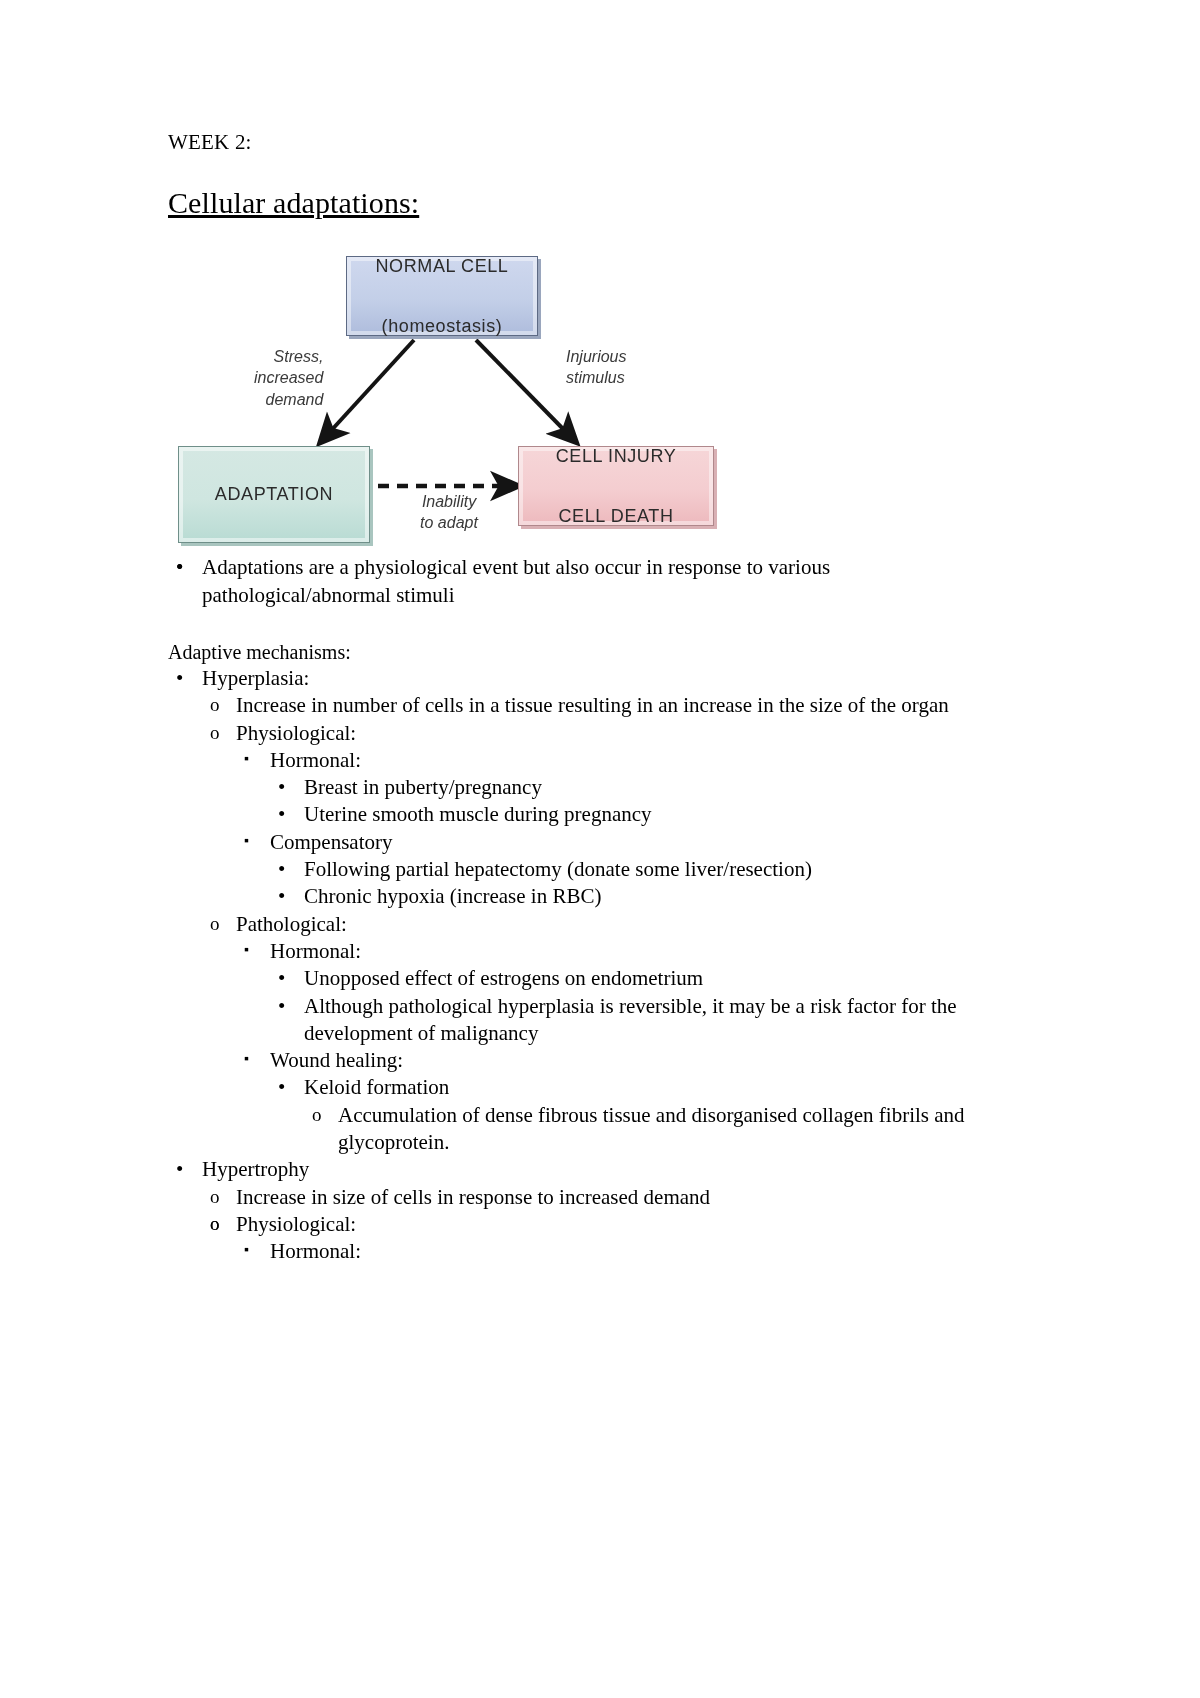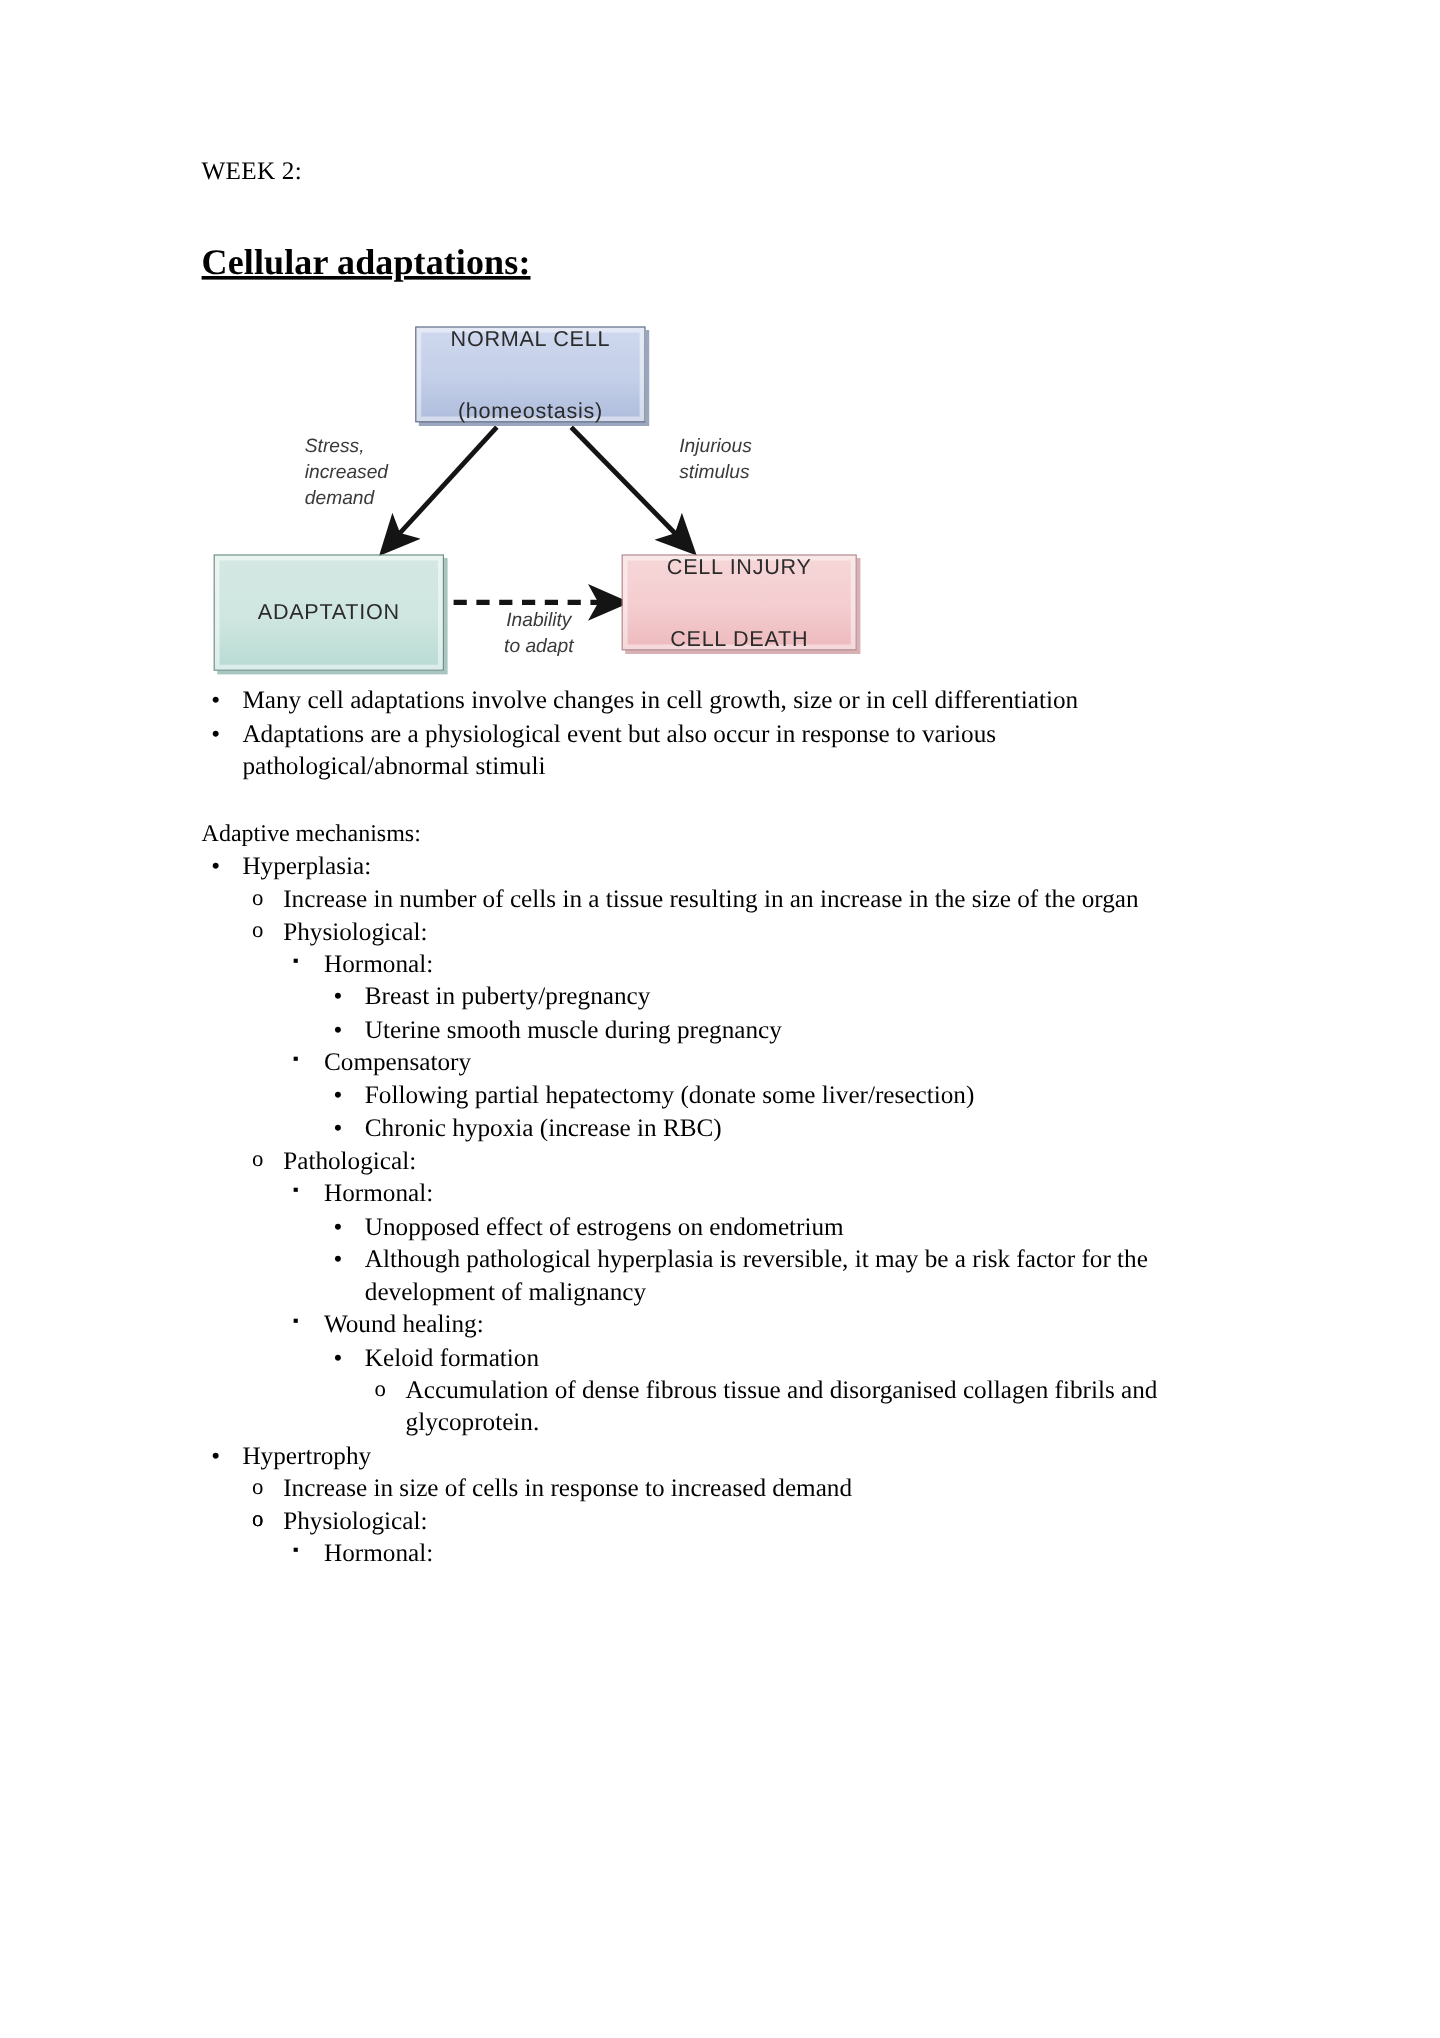--- a/index.html
+++ b/index.html
@@ -27,23 +27,23 @@
   }
 
   
   .week-line {
     font-size: 21px;
     line-height: 1.35;
     letter-spacing: 0.2px;
   }
   .doc-title {
     font-size: 30px;
-    font-weight: bold;
+    font-weight: normal;
     text-decoration: underline;
-    margin-top: 46px;
+    margin-top: 30px;
     letter-spacing: 0.1px;
   }
 
   
   .figure {
     position: relative;
     width: 560px;
     height: 290px;
     margin-top: 26px;
     margin-left: 8px;
@@ -93,21 +93,21 @@
   }
   .fig-label {
     position: absolute;
     font-family: "Liberation Sans", "DejaVu Sans", sans-serif;
     font-style: italic;
     font-size: 16px;
     color: #3a3a3a;
     line-height: 1.32;
     white-space: pre-line;
   }
-  #label-stress  { left: 78px;  top: 100px; text-align: left; }
+  #label-stress  { left: 78px;  top: 100px; text-align: right; }
   #label-injurious { left: 390px; top: 100px; text-align: left; }
   #label-inability { left: 213px; top: 245px; text-align: center; width: 120px; }
   .fig-svg {
     position: absolute;
     left: 0; top: 0;
     width: 560px; height: 290px;
     overflow: visible;
   }
 
   
@@ -198,21 +198,20 @@
       <div class="fig-label" id="label-injurious">Injurious
 stimulus</div>
       <div class="fig-label" id="label-inability">Inability
 to adapt</div>
     </div>
 
     <div class="spacer-md"></div>
     <ul class="lvl l-1">
       <li class="item">
         <span class="mk mk-disc">•</span>
-        <span class="text">Many cell adaptations involve changes in cell growth, size or in cell differentiation</span>
       </li>
       <li class="item">
         <span class="mk mk-disc">•</span>
         <span class="text">Adaptations are a physiological event but also occur in response to various pathological/abnormal stimuli</span>
       </li>
     </ul>
 
     <div class="spacer-lg"></div>
 
     <div class="para">Adaptive mechanisms:</div>

